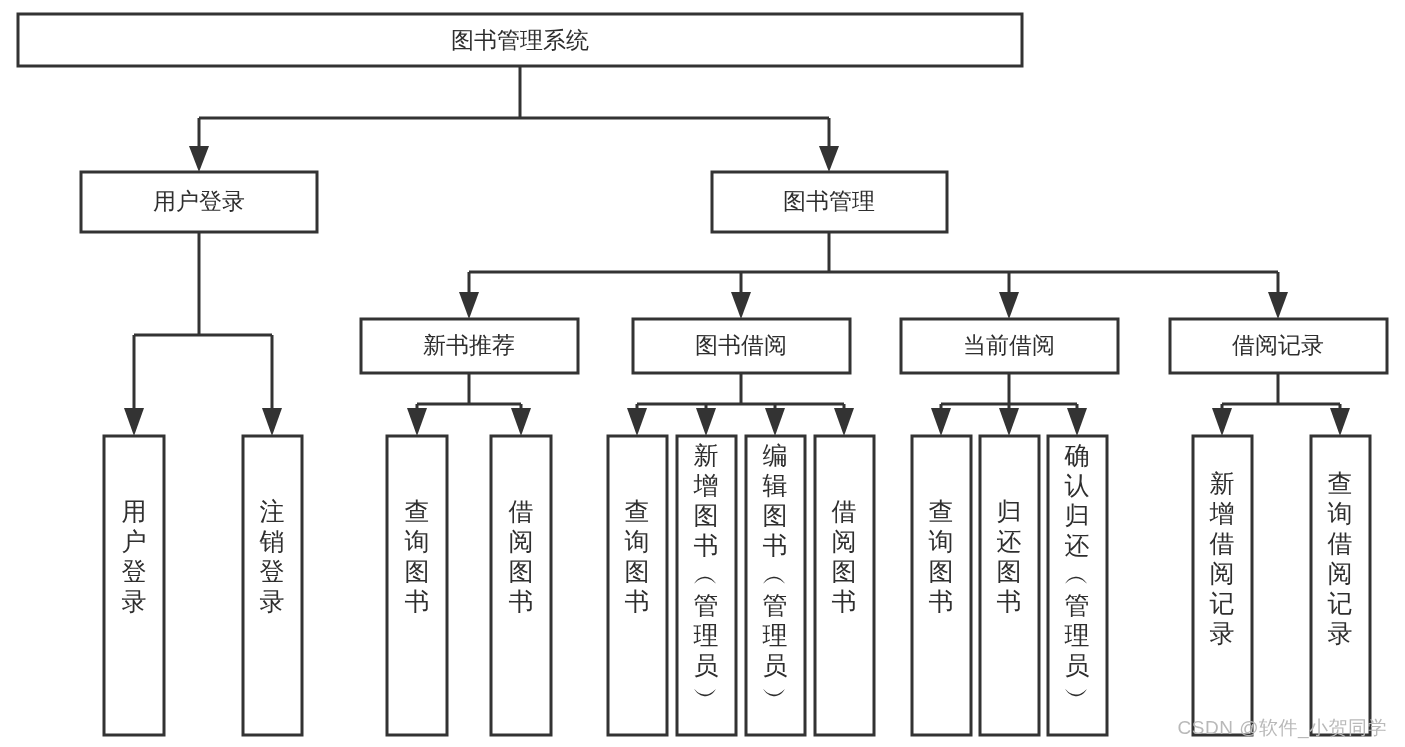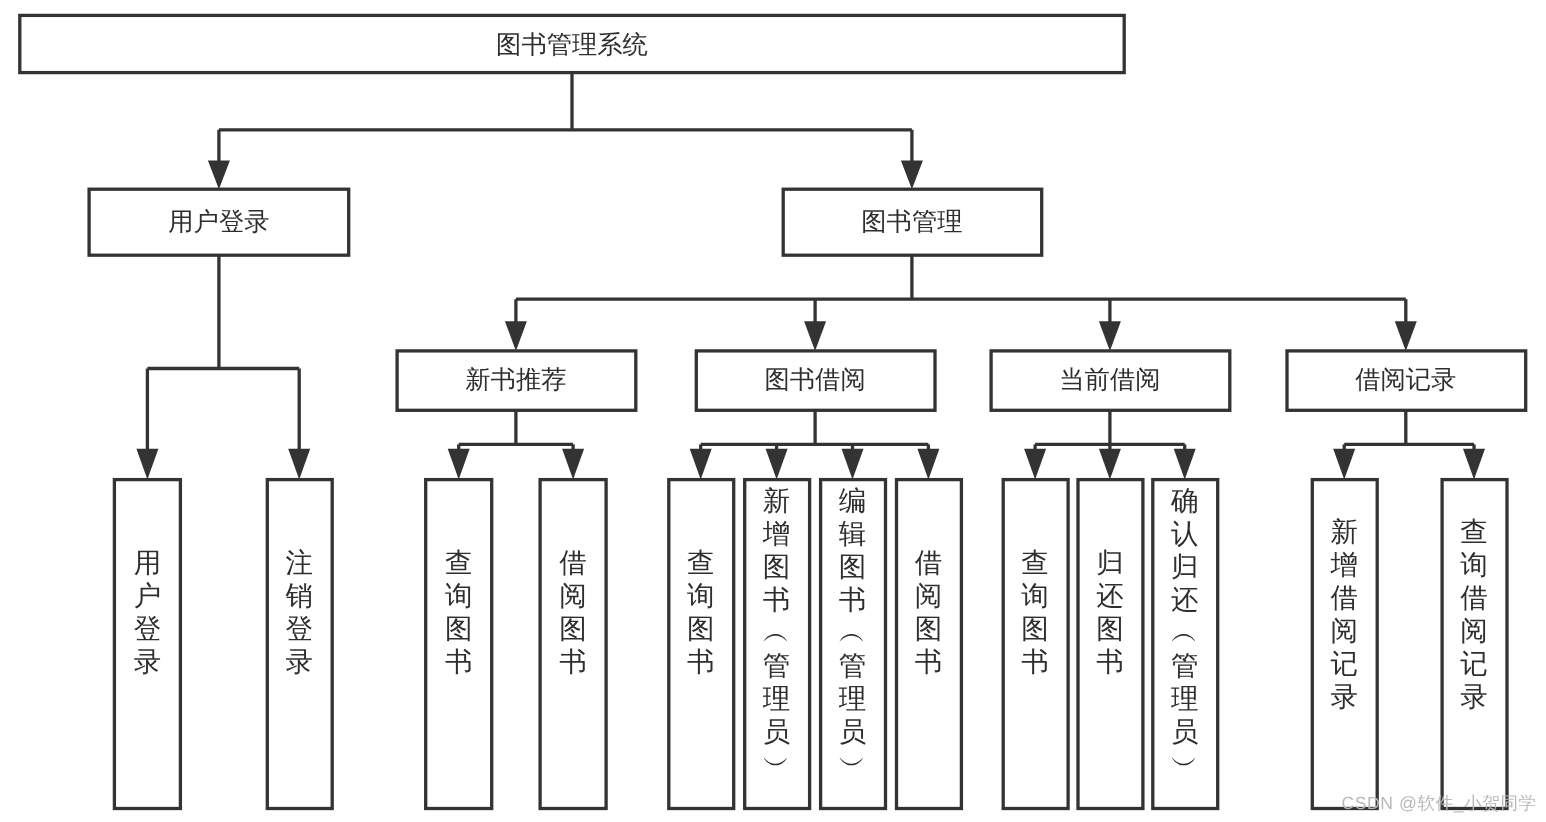--- a/index.html
+++ b/index.html
@@ -49,24 +49,24 @@
     dominant-baseline: middle;
   }
   .node-label-v {
     fill: #2e2e2e;
     font-family: "Liberation Sans", "DejaVu Sans", sans-serif;
     font-size: 25px;
     text-anchor: middle;
   }
   .watermark {
     position: absolute;
-    right: 8px;
+    right: 18px;
     bottom: 6px;
     font-family: "Liberation Sans", "DejaVu Sans", sans-serif;
-    font-size: 16px;
+    font-size: 19px;
     color: #b9b9b9;
     white-space: nowrap;
     letter-spacing: 0.5px;
   }
 </style>
 </head>
 <body>
 
 <div id="diagram-root">
 

